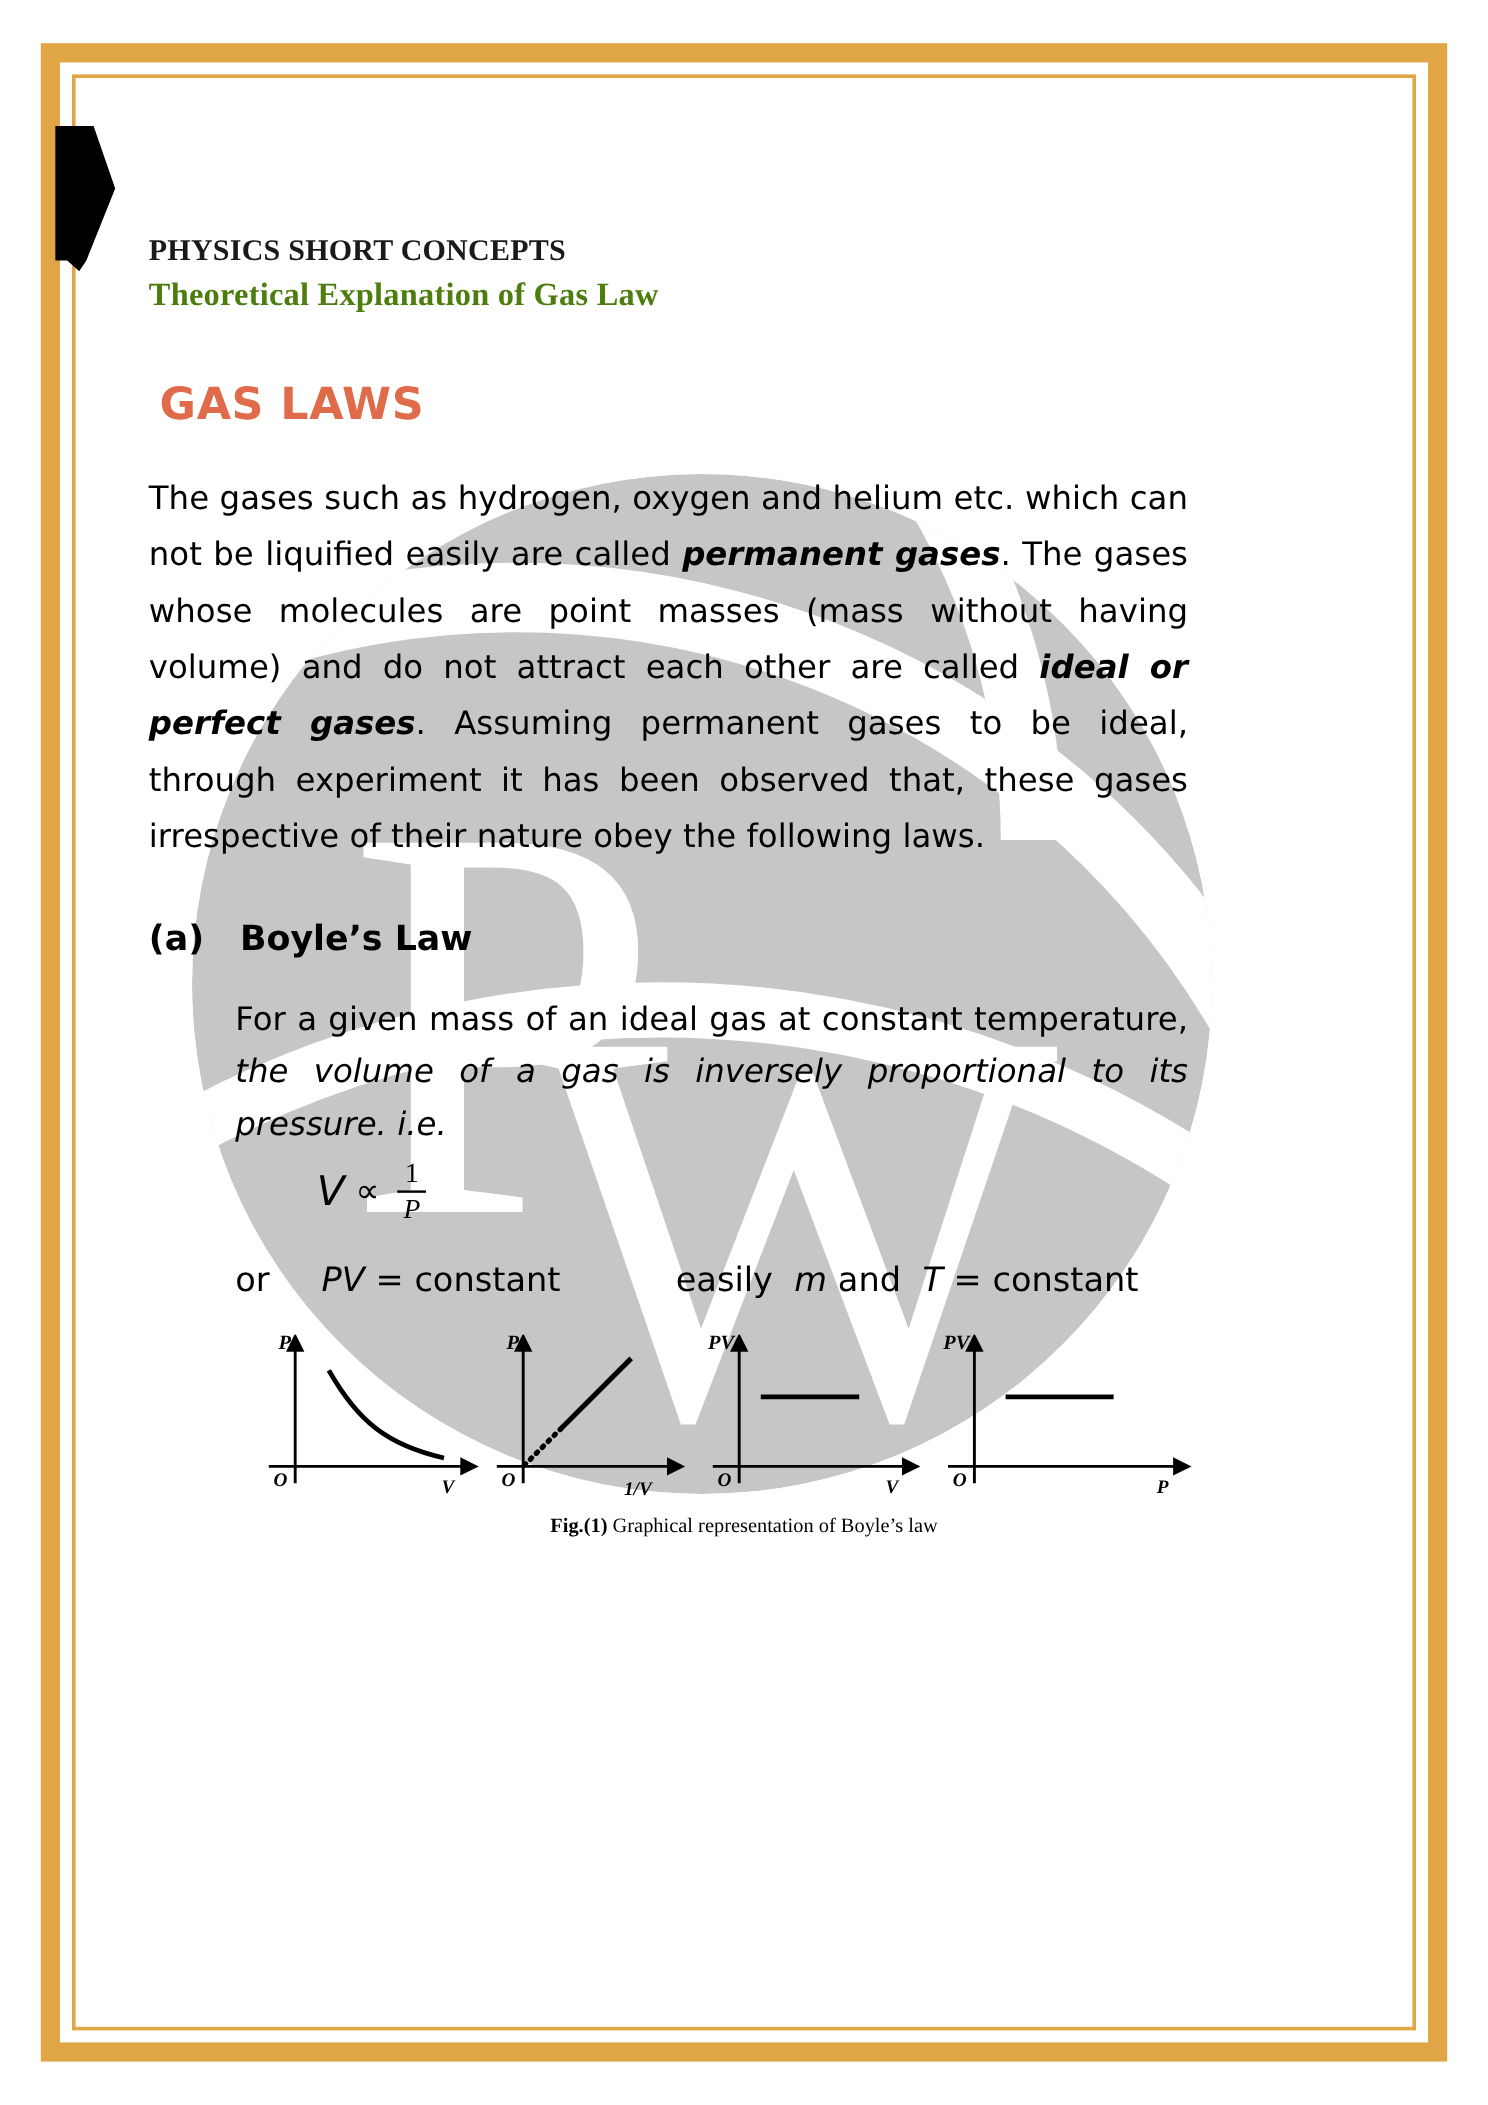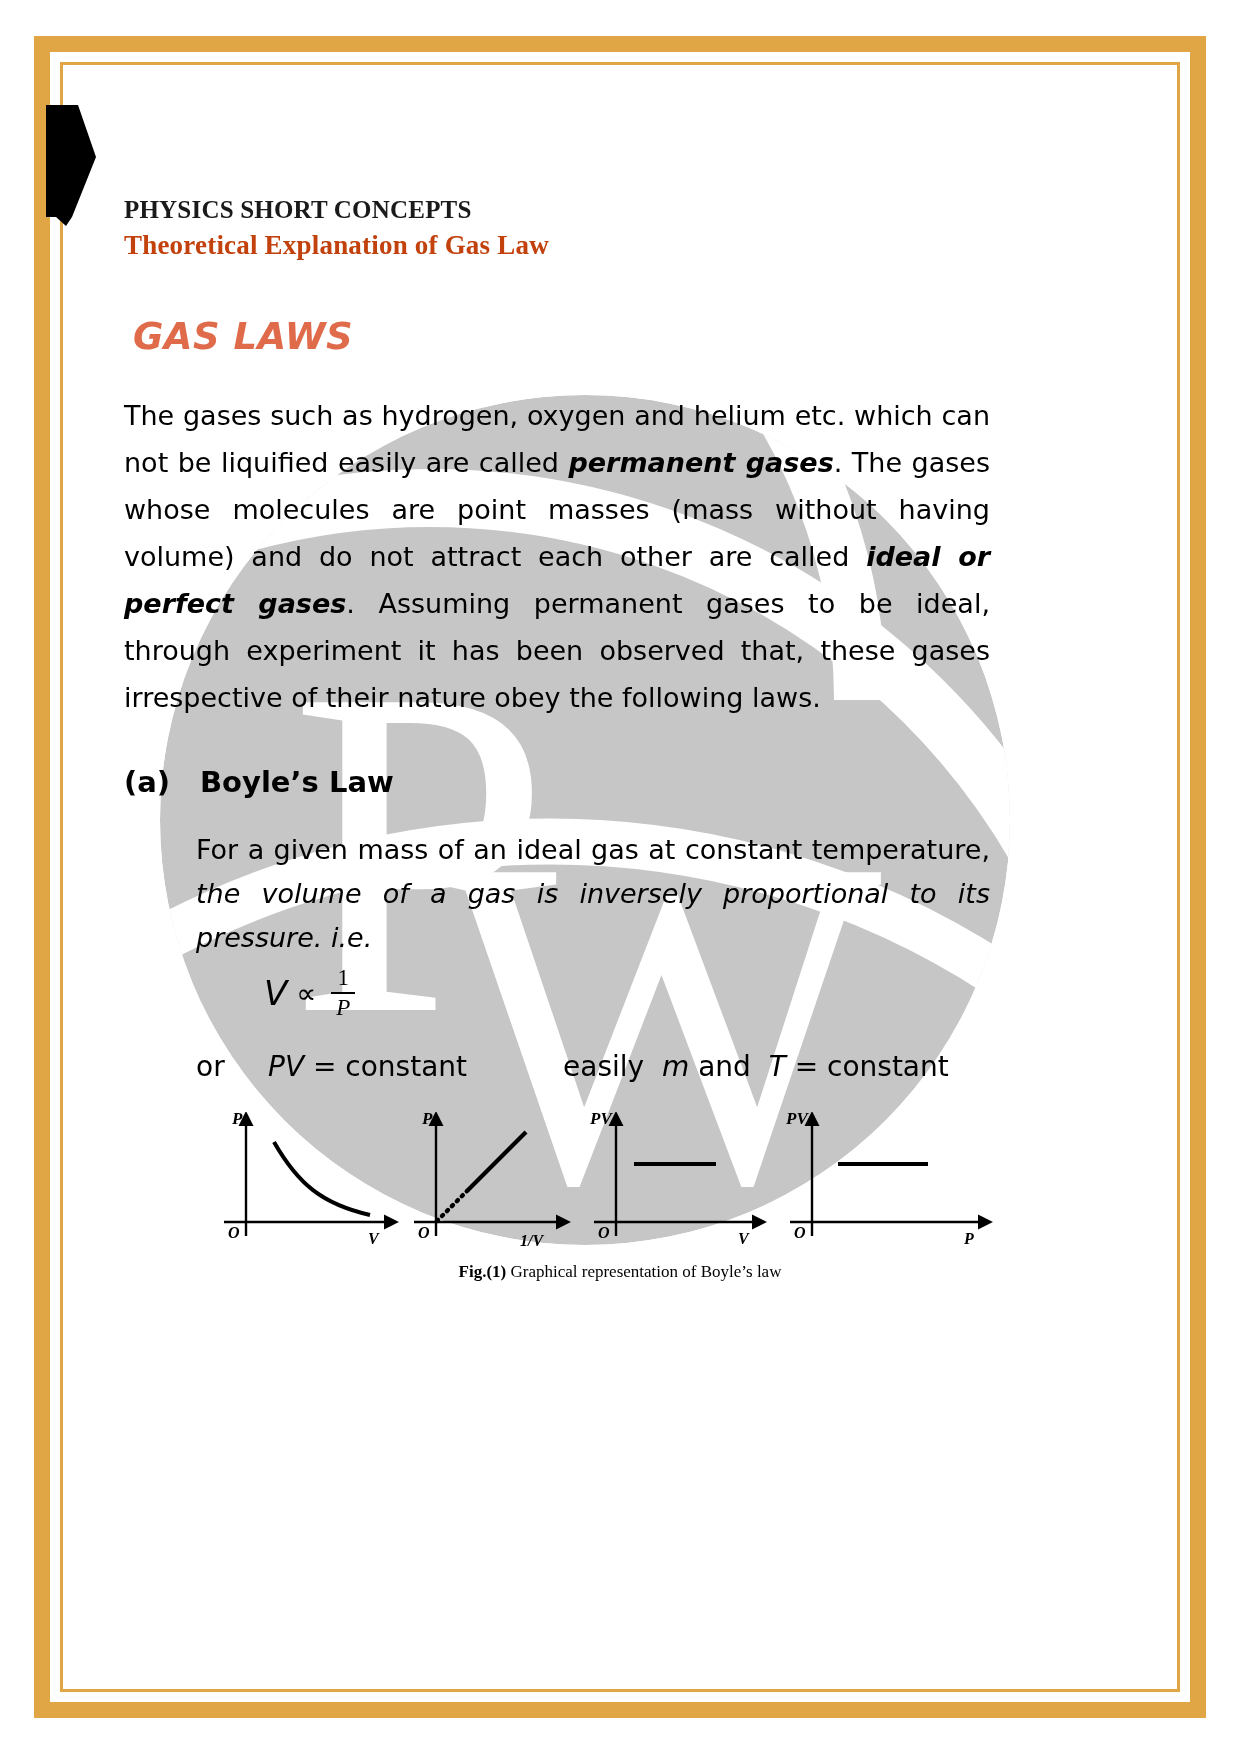--- a/index.html
+++ b/index.html
@@ -53,27 +53,27 @@
 
   .hdr1{
     left:124px;top:196px;
     font-family:"Liberation Serif", serif;
     font-weight:bold;font-size:25px;color:#1a1a1a;
     letter-spacing:.2px;
   }
   .hdr2{
     left:124px;top:230px;
     font-family:"Liberation Serif", serif;
-    font-weight:bold;font-size:27px;color:#c2410c;
+    font-weight:bold;font-size:27px;color:#4d7c0f;
     letter-spacing:.2px;
   }
   .gaslaws{
     left:133px;top:315px;
     font-family:"DejaVu Sans", sans-serif;
-    font-weight:bold;font-style:italic;
+    font-weight:bold;
     font-size:37px;color:#DF6B4B;
     letter-spacing:.5px;
     text-align:right;
   }
   .para{
     left:124px;top:392px;width:866px;
     font-family:"DejaVu Sans", sans-serif;
     font-size:27px;line-height:47px;color:#000;
     text-align:justify;
     text-justify:inter-word;

